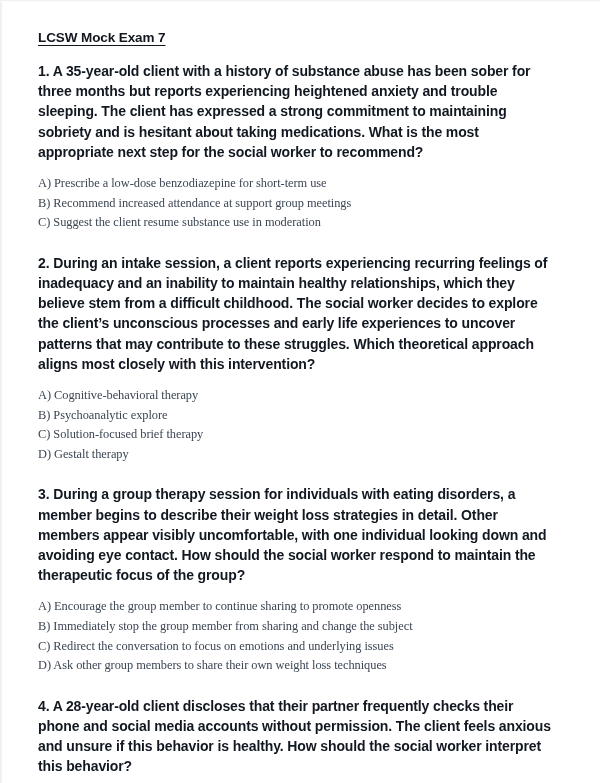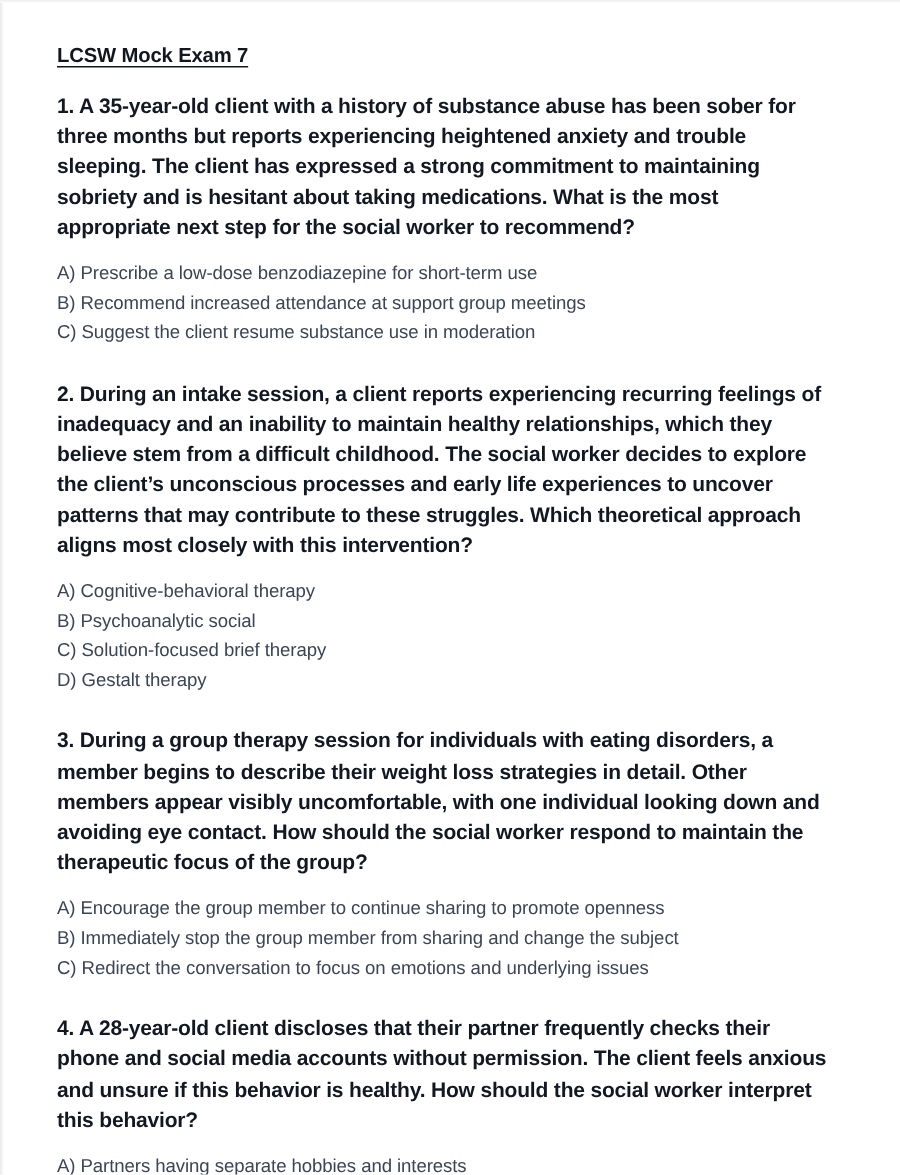--- a/index.html
+++ b/index.html
@@ -69,20 +69,21 @@
     line-height: 20.2px;
     letter-spacing: -0.12px;
     margin: 0;
     max-width: 520px;
   }
 
   .options {
     list-style: none;
     margin: 12px 0 20px 0;
     padding: 0;
+    font-family: Liberation Serif, serif;
   }
 
   .option {
     font-size: 12.4px;
     font-weight: 400;
     color: #3b4553;
     line-height: 19.6px;
     letter-spacing: -0.05px;
     margin: 0;
     white-space: nowrap;
@@ -110,33 +111,34 @@
       <li class="option">B) Recommend increased attendance at support group meetings</li>
       <li class="option">C) Suggest the client resume substance use in moderation</li>
     </ul>
   </div>
 
   
   <div class="question-block">
     <p class="question-stem">2. During an intake session, a client reports experiencing recurring feelings of inadequacy and an inability to maintain healthy relationships, which they believe stem from a difficult childhood. The social worker decides to explore the client’s unconscious processes and early life experiences to uncover patterns that may contribute to these struggles. Which theoretical approach aligns most closely with this intervention?</p>
     <ul class="options">
       <li class="option">A) Cognitive-behavioral therapy</li>
-      <li class="option">B) Psychoanalytic social</li>
+      <li class="option">B) Psychoanalytic explore</li>
       <li class="option">C) Solution-focused brief therapy</li>
       <li class="option">D) Gestalt therapy</li>
     </ul>
   </div>
 
   
   <div class="question-block">
     <p class="question-stem">3. During a group therapy session for individuals with eating disorders, a member begins to describe their weight loss strategies in detail. Other members appear visibly uncomfortable, with one individual looking down and avoiding eye contact. How should the social worker respond to maintain the therapeutic focus of the group?</p>
     <ul class="options">
       <li class="option">A) Encourage the group member to continue sharing to promote openness</li>
       <li class="option">B) Immediately stop the group member from sharing and change the subject</li>
       <li class="option">C) Redirect the conversation to focus on emotions and underlying issues</li>
+      <li class="option">D) Ask other group members to share their own weight loss techniques</li>
     </ul>
   </div>
 
   
   <div class="question-block">
     <p class="question-stem">4. A 28-year-old client discloses that their partner frequently checks their phone and social media accounts without permission. The client feels anxious and unsure if this behavior is healthy. How should the social worker interpret this behavior?</p>
     <ul class="options">
       <li class="option">A) Partners having separate hobbies and interests</li>
 
     </ul>

